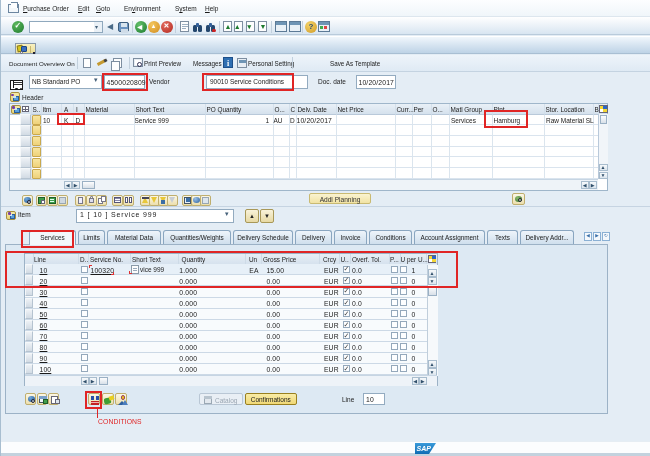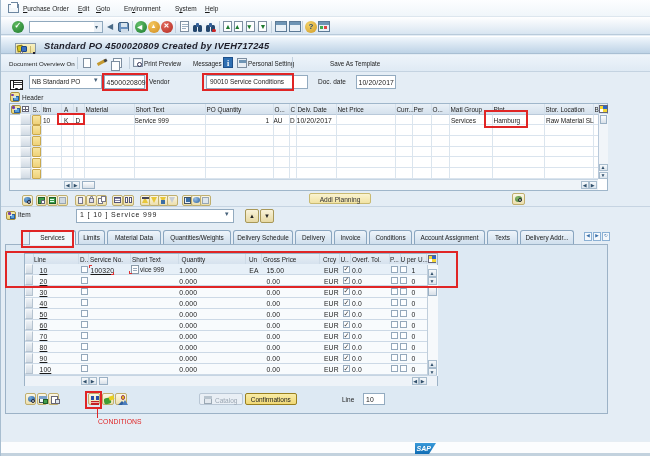--- a/index.html
+++ b/index.html
@@ -84,21 +84,20 @@
       <div style="position:absolute;left:5px;top:4px;width:3px;height:3px;background:#d44;"></div>
     </div>
 <div style="position:absolute;left:0px;top:36px;width:650px;height:18px;background:linear-gradient(#f1f7fc 0%,#d9e6f2 45%,#bed3e6 100%);border-top:1px solid #fff;border-bottom:1px solid #a9bfd3;"></div>
 <div style="position:absolute;left:14px;top:43px;width:21px;height:11px;background:linear-gradient(#f8f0c0,#ecdf9a);border:1px solid #8898a8;">
       <div style="position:absolute;left:1px;top:1px;width:6px;height:6.5px;background:#d8c820;border:1px solid #887818;border-radius:1px;transform:rotate(-10deg);"></div>
       <div style="position:absolute;left:4.5px;top:2px;width:6px;height:6px;background:#3a6fc0;border:1px solid #1d4685;border-radius:1px;"></div>
       <div style="position:absolute;left:3.5px;top:7px;width:3px;height:3px;background:#eef;border:1px solid #667;border-radius:50%;"></div>
       <div style="position:absolute;left:14px;top:2px;width:1px;height:7px;background:#c8b870;"></div>
       <div style="position:absolute;left:16.5px;top:7.5px;width:2px;height:2px;background:#223;"></div>
     </div>
-<div style="position:absolute;left:43px;top:41px;font-size:9.3px;color:#1d1d28;white-space:nowrap;letter-spacing:0.2px;"><i><b>Standard PO 4500020809 Created by IVEH717245</b></i></div>
 <div style="position:absolute;left:0px;top:55px;width:650px;height:17px;background:linear-gradient(#eef4fa,#dfeaf4);border-bottom:1px solid #c4d3e1;"></div>
 <div style="position:absolute;left:8px;top:59.5px;font-size:6.2px;color:#1b1b1b;white-space:nowrap;">Document Overview On</div>
 <div style="position:absolute;left:76px;top:57px;width:1px;height:12px;background:#c2d0dd;"></div>
 <div style="position:absolute;left:82px;top:58px;width:8px;height:10px;background:#fefefe;border:1px solid #7d8ea0;"></div>
 <div style="position:absolute;left:96px;top:58px;width:11px;height:10px;">
       <div style="position:absolute;left:0px;top:3px;width:9px;height:3px;background:#c59a30;transform:rotate(-28deg);"></div>
       <div style="position:absolute;left:7px;top:1px;width:3px;height:3px;background:#444;transform:rotate(-28deg);"></div>
     </div>
 <div style="position:absolute;left:112px;top:58px;width:9px;height:10px;background:#fefefe;border:1px solid #7d8ea0;">
       <div style="position:absolute;left:-3px;top:2px;width:9px;height:10px;background:#fefefe;border:1px solid #7d8ea0;"></div>

